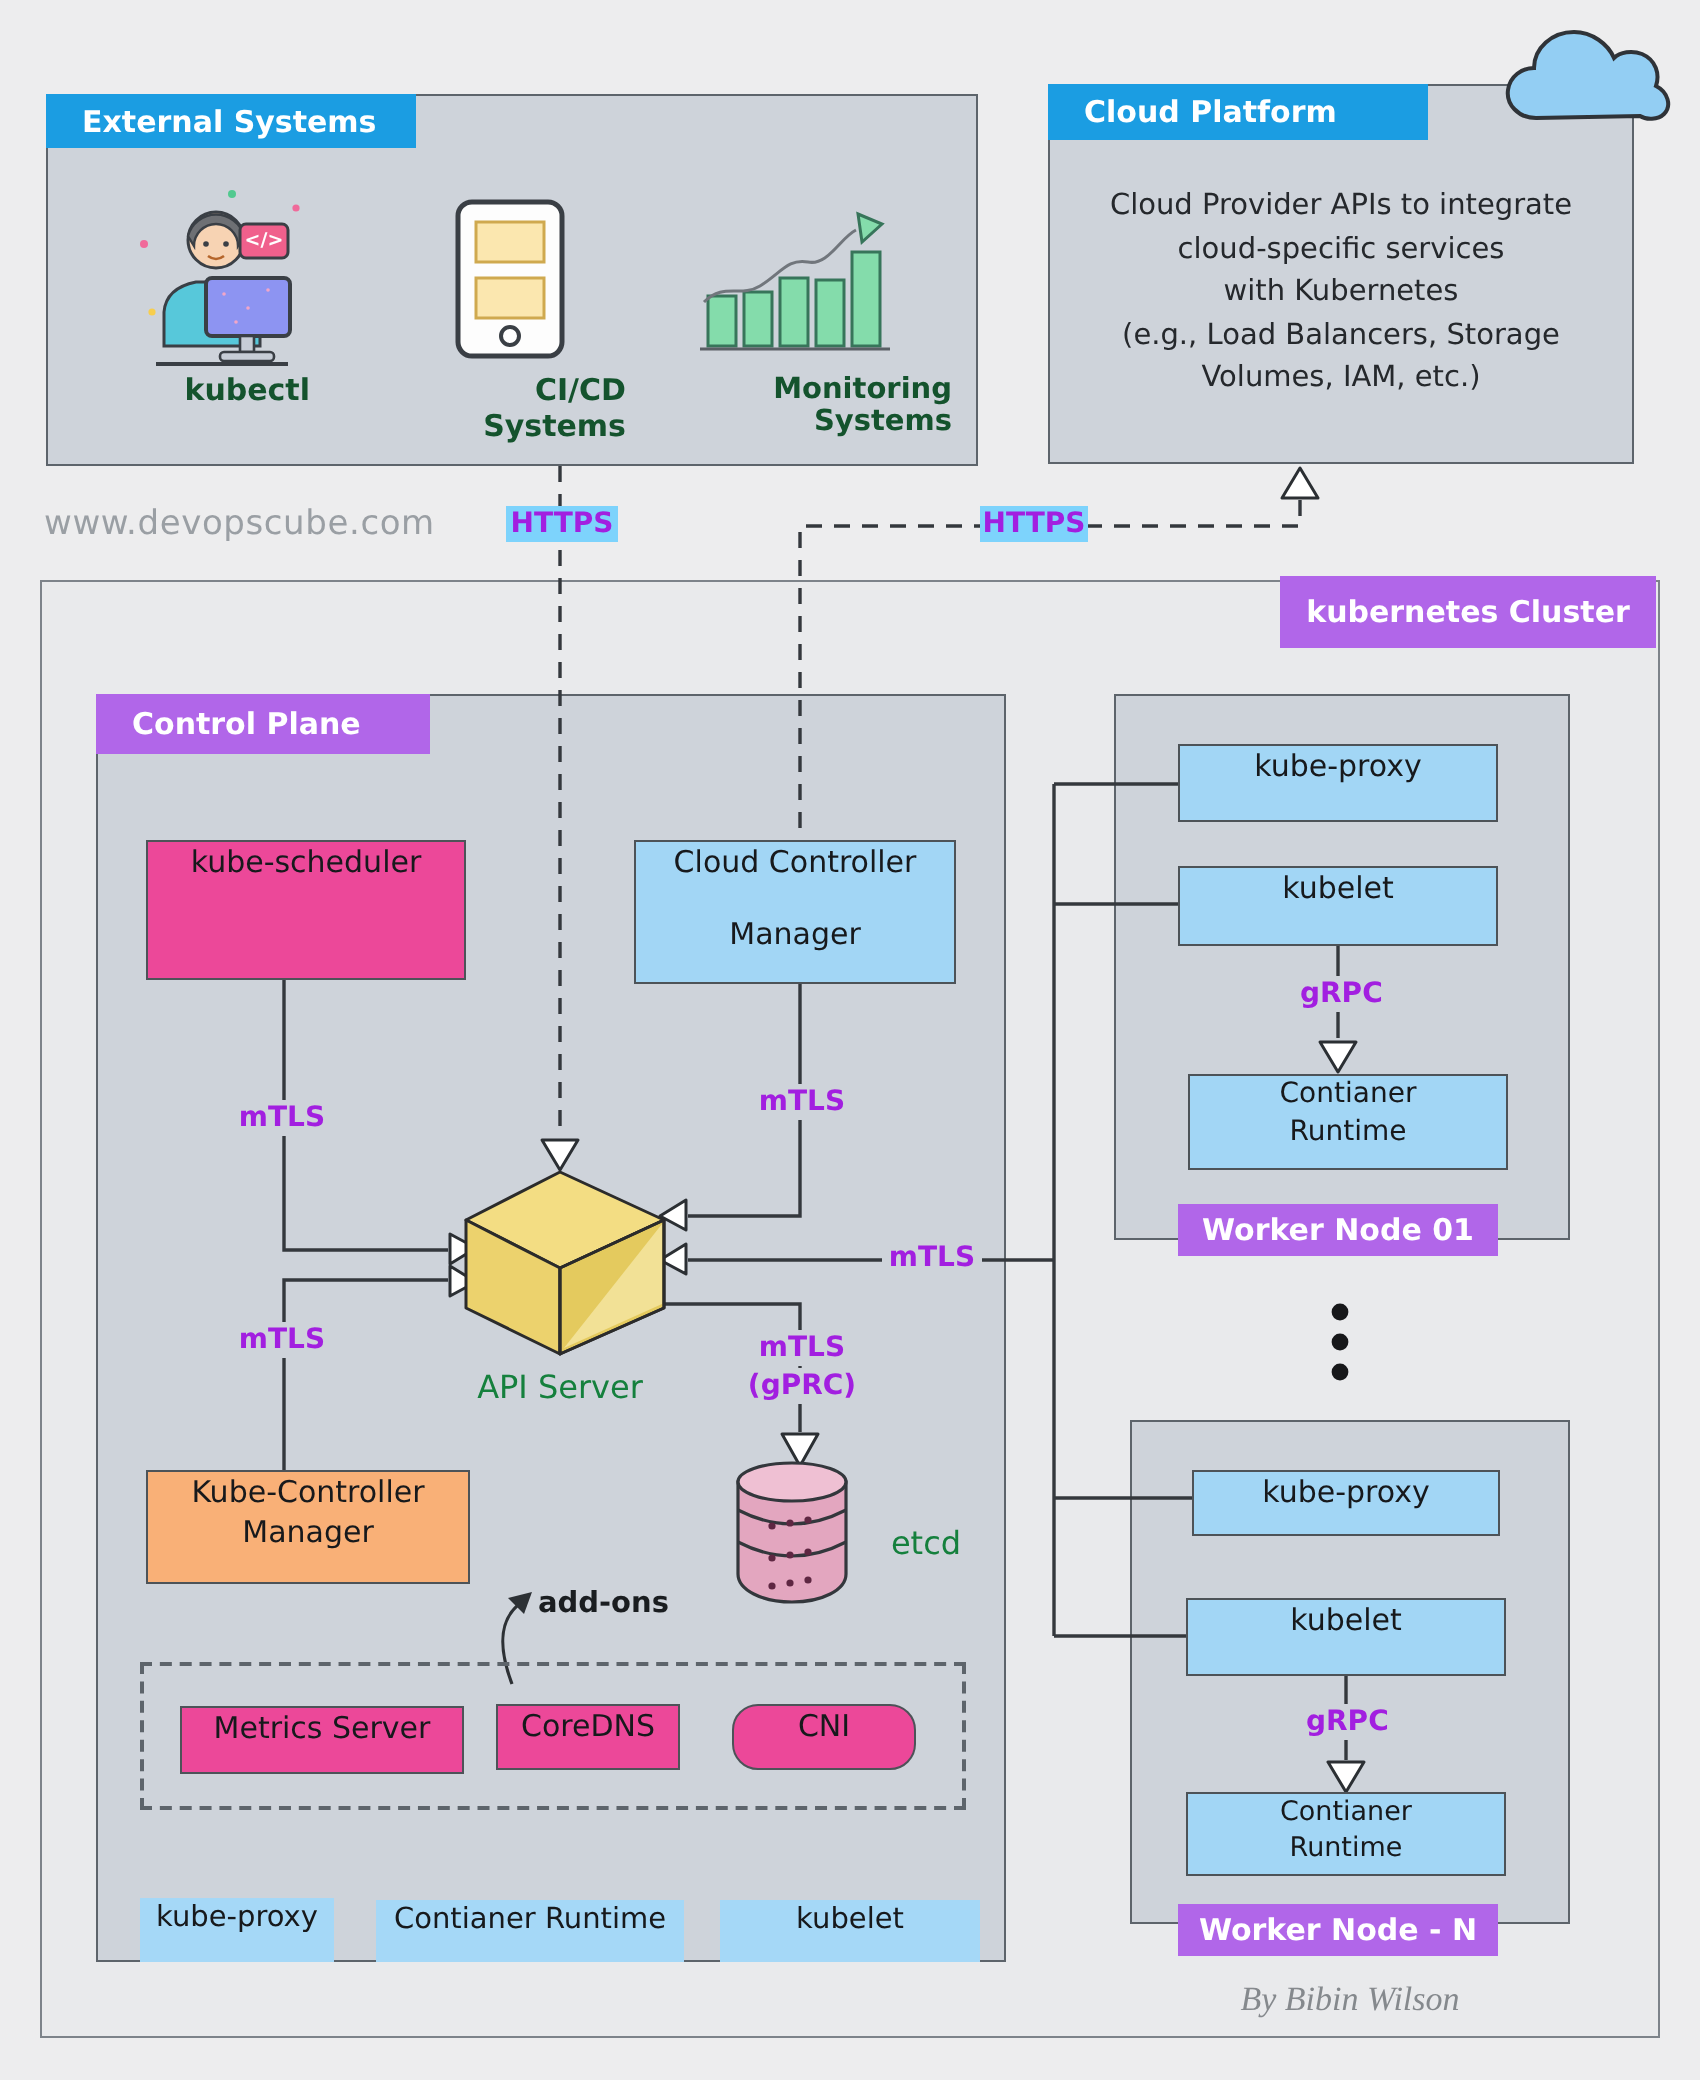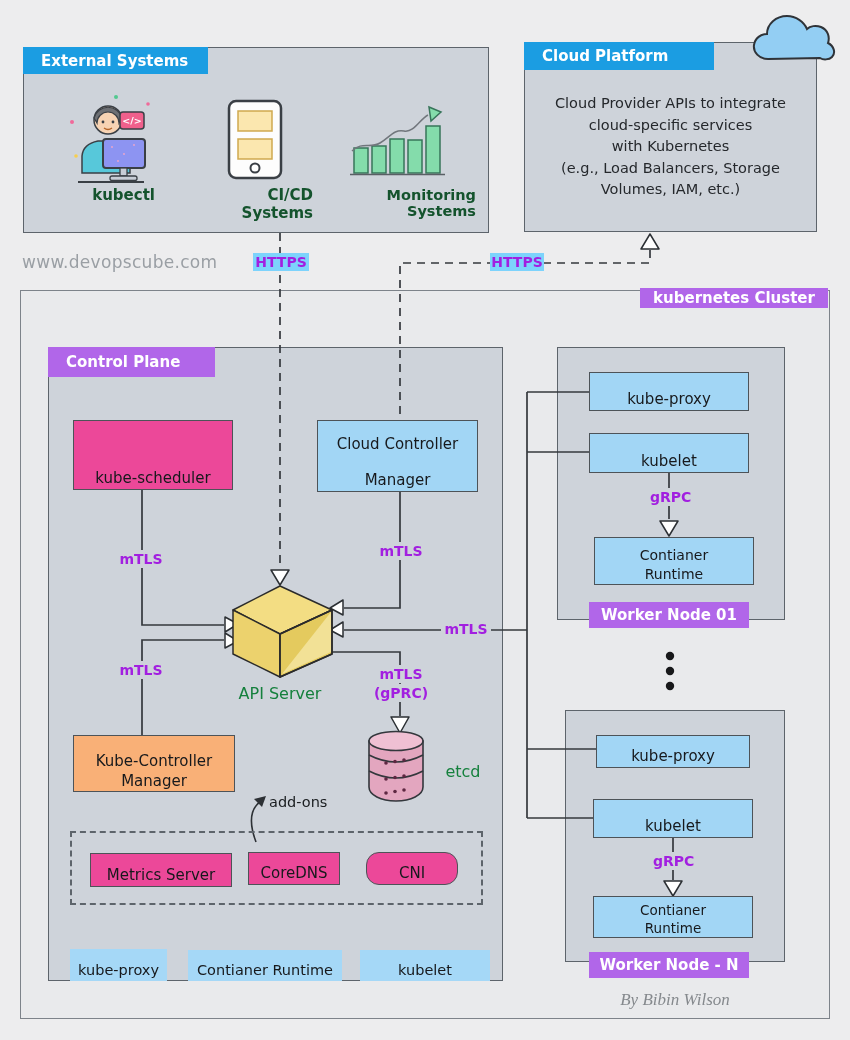--- a/index.html
+++ b/index.html
@@ -9,37 +9,37 @@
   
   .panel{background:#ced3da;border:1.6px solid #5d646b;z-index:1;}
   .cluster{background:#e9eaec;border:1.6px solid #7d838a;z-index:0;}
   
   .tab{color:#fff;font-weight:bold;font-size:15px;display:flex;align-items:center;
        padding-left:18px;z-index:3;}
   .tab.blue{background:#1b9de2;}
   .tab.purple{background:#b166e9;}
   .tab.center{justify-content:center;padding-left:0;}
   
-  .node{display:flex;flex-direction:column;align-items:center;justify-content:flex-end;
+  .node{display:flex;flex-direction:column;align-items:center;justify-content:flex-start;
         text-align:center;font-size:15px;color:#17191c;border:1.2px solid #4d5358;
         line-height:21px;z-index:3;}
   .node.green{background:#ec4899;}
   .node.blue{background:#a2d6f5;}
   .node.orange{background:#f9b077;border-width:1.6px;}
   .node.small{font-size:14px;line-height:19px;}
   .tag{background:#a5d8f7;border:none;z-index:3;font-size:14.5px;}
   
   .plabel{color:#a21fe0;font-weight:bold;font-size:14px;text-align:center;z-index:4;
           line-height:18px;}
   .bg-page{background:#7dd3fc;}
   .bg-panel{background:#ced3da;}
   .caption{font-size:14.5px;font-weight:600;color:#14532d;text-align:right;z-index:3;}
   .cloudtext{font-size:14.5px;line-height:21.5px;text-align:center;color:#25282c;
              font-weight:500;z-index:3;}
-  .plain{color:#1a1d20;font-size:14.5px;font-weight:400;z-index:3;}
+  .plain{color:#1a1d20;font-size:14.5px;font-weight:700;z-index:3;}
   .watermark{color:#9a9fa4;font-size:17px;z-index:3;letter-spacing:.3px;}
   .credit{font-family:"Liberation Serif","DejaVu Serif",serif;font-style:italic;
           color:#85898d;font-size:17px;text-align:center;z-index:3;}
   .biglabel{font-size:16px;color:#15803d;text-align:center;z-index:3;font-weight:500;}
   .addonsbox{border:2px dashed #5d646b;z-index:2;}
   .glyph{color:#fff;font-weight:bold;font-size:9.5px;text-align:center;z-index:4;}
   svg.lines{position:absolute;left:0;top:0;z-index:2;pointer-events:none;}
 </style>
 </head>
 <body>
@@ -172,21 +172,21 @@
       <polygon points="79,4 91,9 81,18" fill="#84dcab" stroke="#37755a" stroke-width="1.5"></polygon>
     </g>
   </svg>
 
   <div class="abs tab blue" style="left:23px;top:47px;width:185px;height:27px;">
     <span>External Systems</span>
   </div>
   <div class="abs tab blue" style="left:524px;top:42px;width:190px;height:28px;">
     <span>Cloud Platform</span>
   </div>
-  <div class="abs tab purple center" style="left:640px;top:288px;width:188px;height:20px;">
+  <div class="abs tab purple center" style="left:640px;top:288px;width:188px;height:36px;">
     <span>kubernetes Cluster</span>
   </div>
   <div class="abs tab purple" style="left:48px;top:347px;width:167px;height:30px;">
     <span>Control Plane</span>
   </div>
 
   <div class="abs caption" style="left:75px;top:186px;width:80px;font-size:15px;">kubectl</div>
   <div class="abs caption" style="left:193px;top:186px;width:120px;font-size:15px;">CI/CD Systems</div>
   <div class="abs caption" style="left:320px;top:187px;width:156px;">Monitoring Systems</div>
   <div class="abs glyph" style="left:120px;top:115px;width:24px;">&lt;/&gt;</div>

